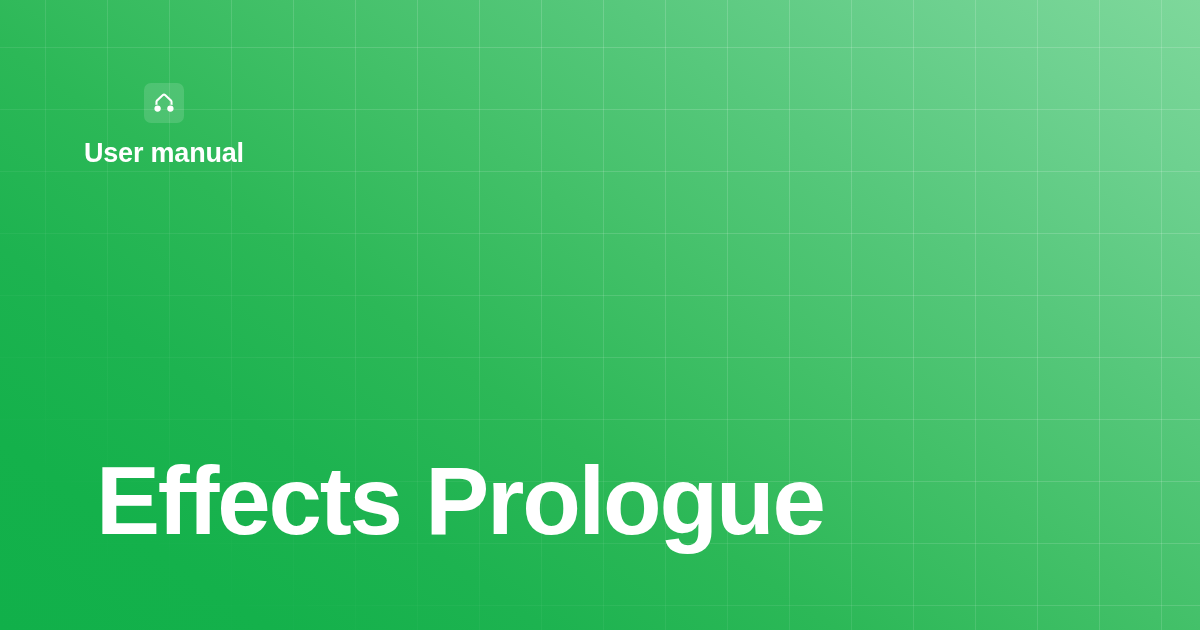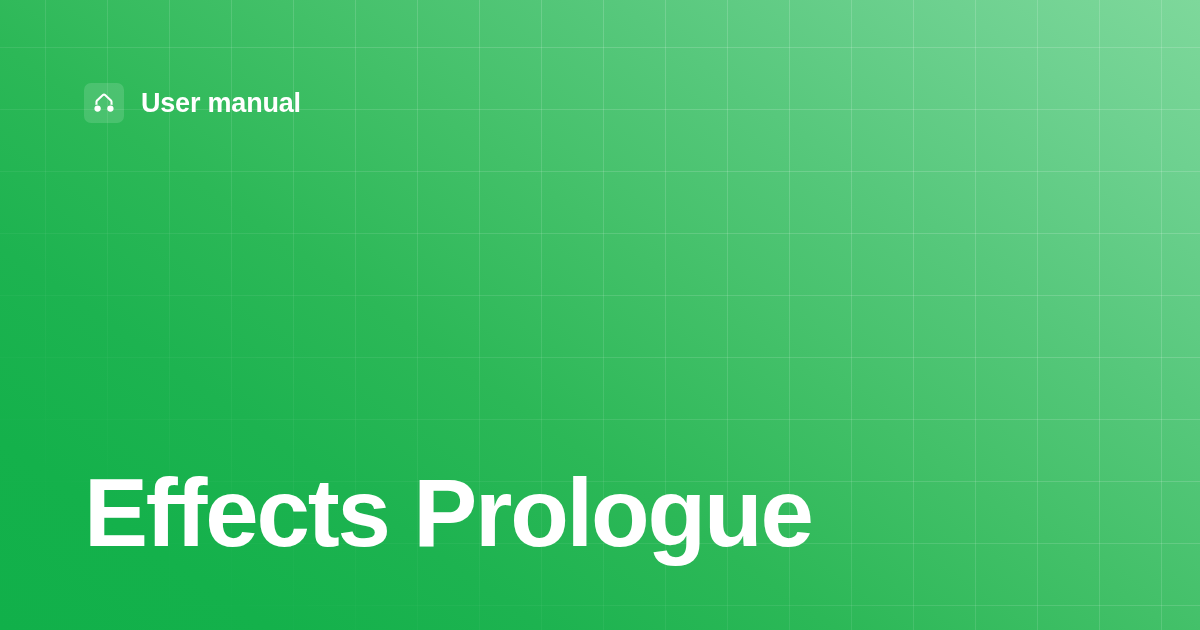--- a/index.html
+++ b/index.html
@@ -53,20 +53,21 @@
   }
 
   
   #badge {
     position: absolute;
     left: 84px;
     top: 83px;
     display: flex;
     align-items: center;
     gap: 17px;
+    flex-direction: column;
   }
   #badge-icon-box {
     width: 40px;
     height: 40px;
     border-radius: 7px;
     background: rgba(255,255,255,0.14);
     display: flex;
     align-items: center;
     justify-content: center;
     flex: 0 0 auto;
@@ -85,21 +86,21 @@
   #page-title {
     position: absolute;
     left: 84px;
     bottom: 68px;
     color: #ffffff;
     font-size: 96px;
     font-weight: bold;
     line-height: 1.02;
     letter-spacing: -2.2px;
     white-space: nowrap;
-    margin: 0;
+    margin: 12px;
   }
 </style>
 </head>
 <body>
 
 <div id="banner">
 
   <div id="grid-overlay"></div>
 
   <div id="badge">

